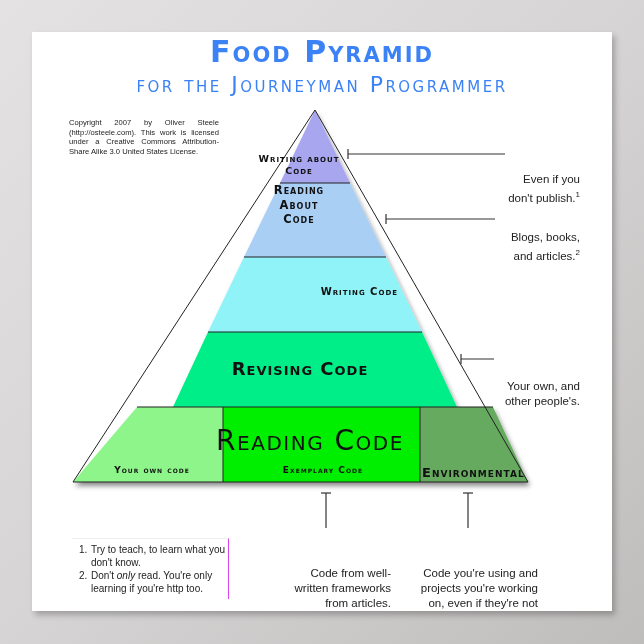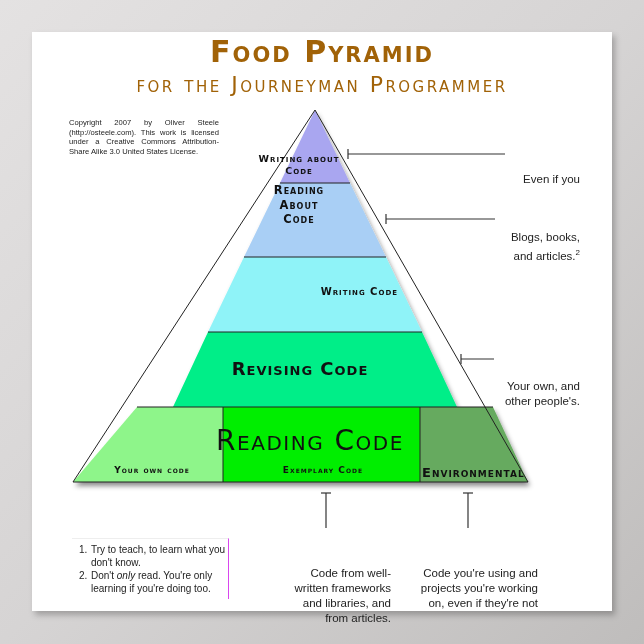--- a/index.html
+++ b/index.html
@@ -9,21 +9,21 @@
     position:relative;
     font-family: "Liberation Sans", sans-serif;
   }
   .poster {
     position:absolute; left:32px; top:32px; width:580px; height:579px;
     background:#ffffff;
     box-shadow: 3px 4px 6px rgba(0,0,0,0.25);
   }
   .title {
     position:absolute; left:0; width:644px; text-align:center;
-    font-family: "DejaVu Sans", sans-serif; color:#a16207;
+    font-family: "DejaVu Sans", sans-serif; color:#3b82f6;
     font-variant: small-caps; letter-spacing:2px;
   }
   .t1 { top:34px; font-size:30px; font-weight:bold; }
   .t2 { top:72px; font-size:22px; font-weight:normal; letter-spacing:2.5px; }
   .copyright {
     position:absolute; left:69px; top:118px; width:150px;
     font-size:7.6px; line-height:9.5px; color:#222; text-align:justify;
   }
   svg.pyr { position:absolute; left:0; top:0; }
   .tier-label {
@@ -101,40 +101,40 @@
 <div class="tier-label" style="left:198px; top:286px; width:200px; font-size:10px;text-align:right;">Writing Code</div>
 <div class="tier-label" style="left:160px; top:358px; width:280px; font-size:18px;">Revising Code</div>
 <div class="tier-label" style="left:160px; top:424px; width:300px; font-size:28px; font-weight:normal; letter-spacing:1.5px;">Reading Code</div>
 
 <div class="tier-label" style="left:92px; top:465px; width:120px; font-size:9px;">Your own code</div>
 <div class="tier-label" style="left:243px; top:465px; width:160px; font-size:9px;">Exemplary Code</div>
 <div class="tier-label" style="left:422px; top:465px; width:96px; font-size:13px;">Environmental</div>
 
 <div class="note" style="left:470px; top:144px; width:110px;">
   <div>Even if you</div>
+  <div><span>don't publish.</span><sup>1</sup></div>
 </div>
 <div class="note" style="left:470px; top:202px; width:110px;">
   <div>Blogs, books,</div>
   <div><span>and articles.</span><sup>2</sup></div>
 </div>
 <div class="note" style="left:470px; top:351px; width:110px;">
   <div>Your own, and</div>
   <div>other people's.</div>
 </div>
 
 <div class="note note-c" style="left:261px; top:538px; width:130px;">
   <div>Code from well-</div>
   <div>written frameworks</div>
-  <div>and libraries, and</div>
   <div>from articles.</div>
 </div>
 <div class="note note-c" style="left:398px; top:538px; width:140px;">
   <div>Code you're using and</div>
   <div>projects you're working</div>
   <div>on, even if they're not</div>
 </div>
 
 <div class="footnotes">
   <ol>
     <li><span>Try to teach, to learn what you don't know.</span></li>
-    <li><span>Don't </span><em>only</em><span> read.  You're only learning if you're doing too.</span></li>
+    <li><span>Don't </span><em>only</em><span> read.  You're only learning if you're http too.</span></li>
   </ol>
 </div>
 
 </body></html>

